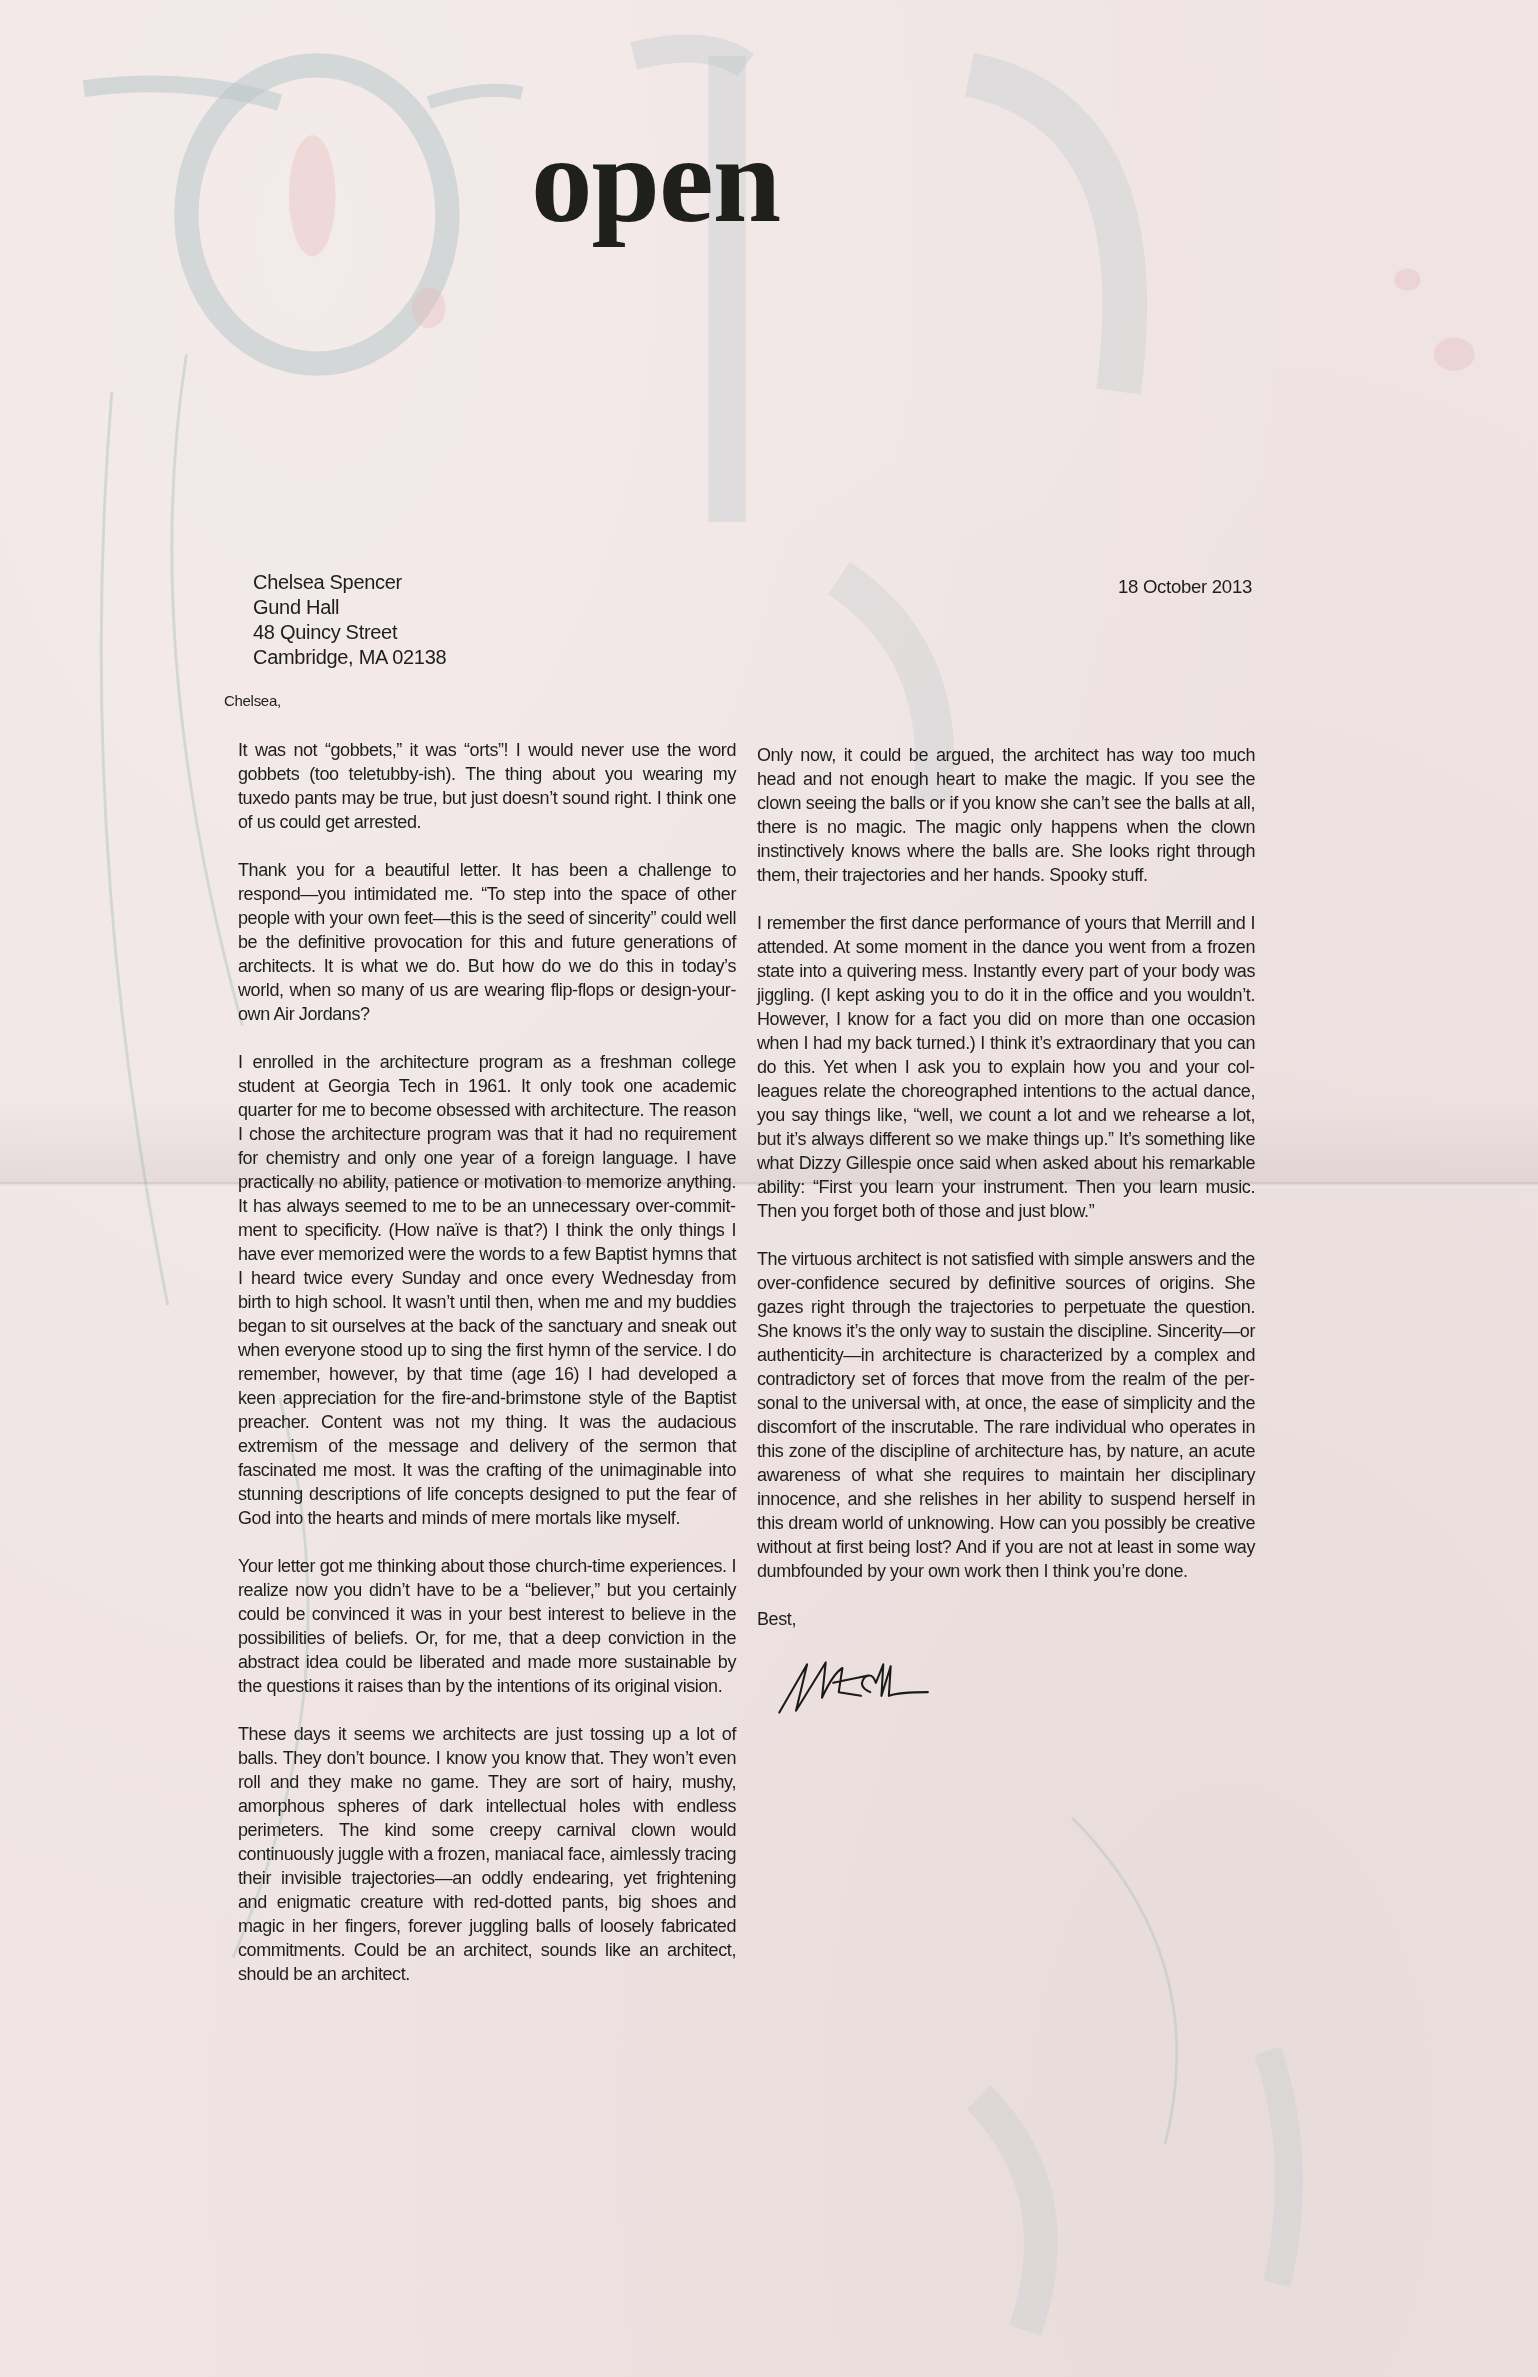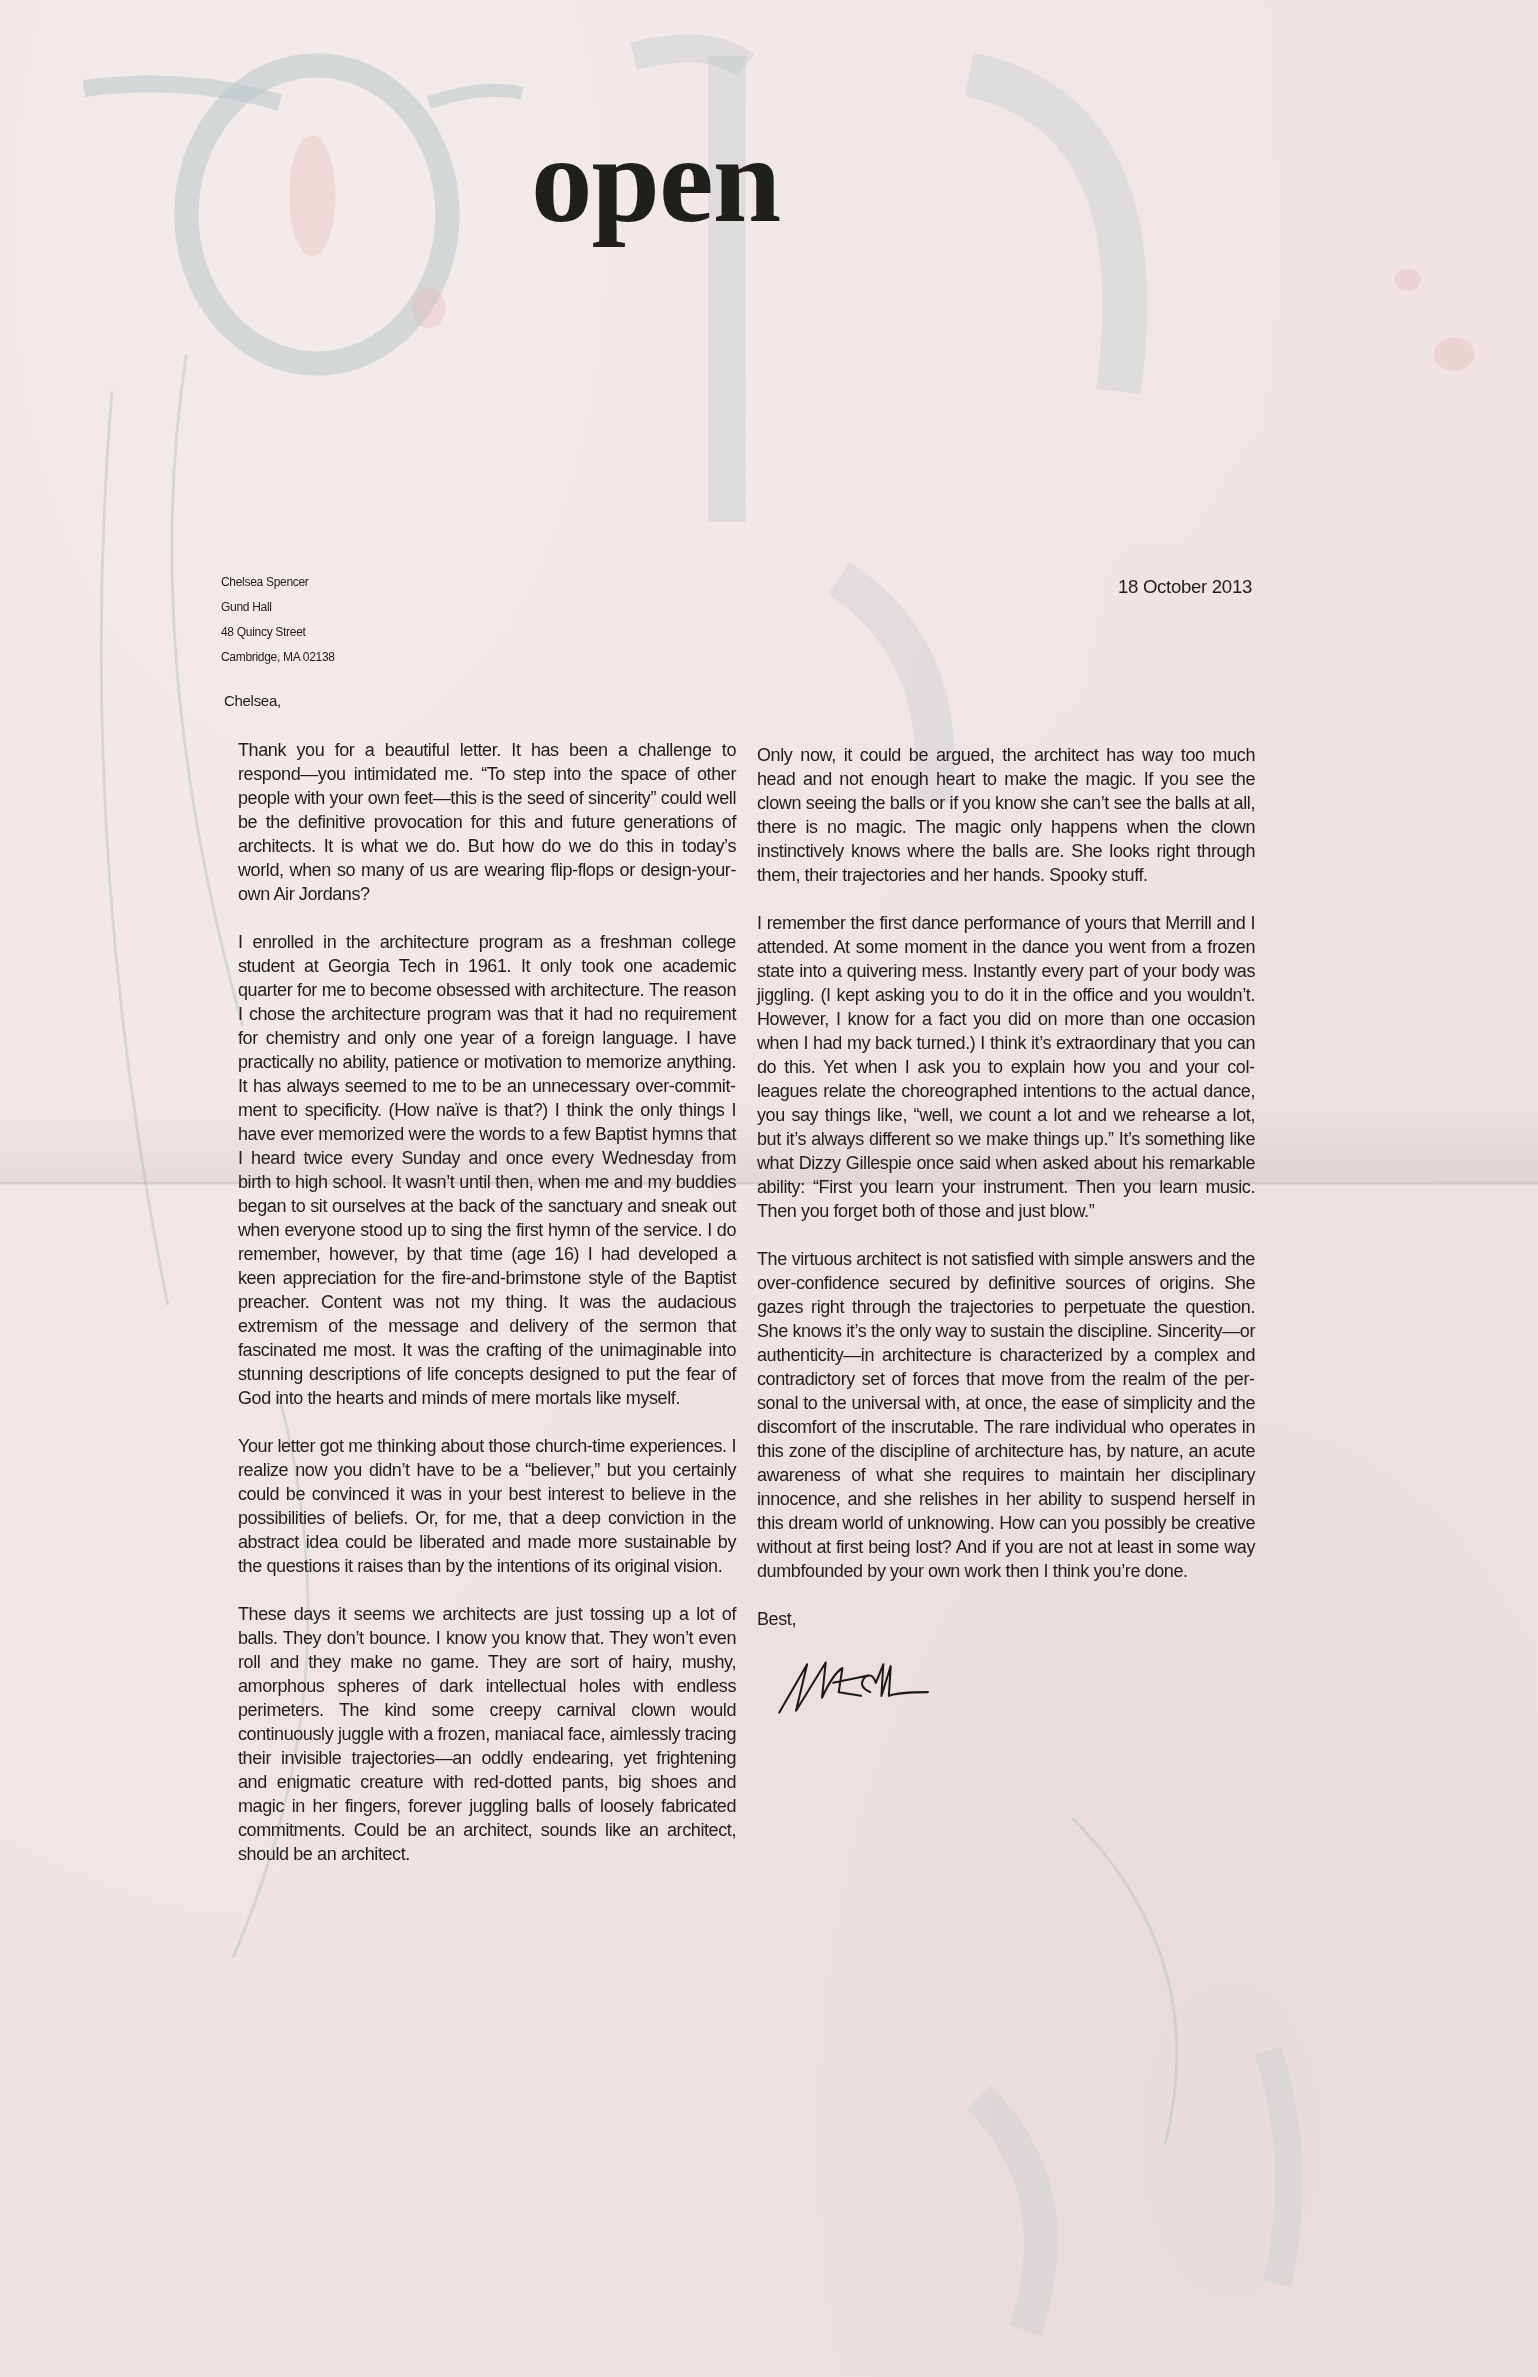--- a/index.html
+++ b/index.html
@@ -40,22 +40,22 @@
     font-size: 123px; line-height: 97px; color: #1f1f1c;
     letter-spacing: -0.9px; margin: 0;
   }
   .mast-title span { display: block; }
   .mast-sub {
     font-family: "Liberation Sans", sans-serif; font-size: 17.7px; line-height: 21.4px;
     margin-top: 13px; margin-left: 17px; letter-spacing: -0.4px; color: #222;
   }
 
   .addr {
-    position: absolute; left: 221px; top: 570px;
-    font-size: 12px; line-height: 25px; letter-spacing: -0.3px;
+    position: absolute; left: 253px; top: 570px;
+    font-size: 20px; line-height: 25px; letter-spacing: -0.3px;
   }
   .date {
     position: absolute; right: 286px; top: 576px;
     font-size: 18.6px; letter-spacing: -0.3px; text-align: right;
   }
   .salutation {
     position: absolute; left: 224px; top: 692px;
     font-size: 15px; letter-spacing: -0.3px;
   }
 
@@ -118,20 +118,21 @@
   <div>Gund Hall</div>
   <div>48 Quincy Street</div>
   <div>Cambridge, MA 02138</div>
 </div>
 
 <div class="date">18 October 2013</div>
 
 <div class="salutation">Chelsea,</div>
 
 <section class="column col-left">
+  <p>It was not “gobbets,” it was “orts”! I would never use the word gobbets (too teletubby-ish). The thing about you wearing my tuxedo pants may be true, but just doesn’t sound right. I think one of us could get arrested.</p>
   <p>Thank you for a beautiful letter. It has been a challenge to respond—you intimidated me. “To step into the space of other people with your own feet—this is the seed of sincerity” could well be the definitive provocation for this and future generations of architects. It is what we do. But how do we do this in today’s world, when so many of us are wearing flip-flops or design-your-own Air Jordans?</p>
   <p>I enrolled in the architecture program as a freshman col­lege student at Georgia Tech in 1961. It only took one academic quarter for me to become obsessed with ar­chitecture. The reason I chose the architecture program was that it had no requirement for chemistry and only one year of a foreign language. I have practically no abil­ity, patience or motivation to memorize anything. It has always seemed to me to be an unnecessary over-commit­ment to specificity. (How naïve is that?) I think the only things I have ever memorized were the words to a few Baptist hymns that I heard twice every Sunday and once every Wednesday from birth to high school. It wasn’t until then, when me and my buddies began to sit ourselves at the back of the sanctuary and sneak out when everyone stood up to sing the first hymn of the service. I do remem­ber, however, by that time (age 16) I had developed a keen appreciation for the fire-and-brimstone style of the Bap­tist preacher. Content was not my thing. It was the auda­cious extremism of the message and delivery of the ser­mon that fascinated me most. It was the crafting of the unimaginable into stunning descriptions of life concepts designed to put the fear of God into the hearts and minds of mere mortals like myself.</p>
   <p>Your letter got me thinking about those church-time ex­periences. I realize now you didn’t have to be a “believer,” but you certainly could be convinced it was in your best interest to believe in the possibilities of beliefs. Or, for me, that a deep conviction in the abstract idea could be liberated and made more sustainable by the questions it raises than by the intentions of its original vision.</p>
   <p>These days it seems we architects are just tossing up a lot of balls. They don’t bounce. I know you know that. They won’t even roll and they make no game. They are sort of hairy, mushy, amorphous spheres of dark intellec­tual holes with endless perimeters. The kind some creepy carnival clown would continuously juggle with a frozen, maniacal face, aimlessly tracing their invisible trajecto­ries—an oddly endearing, yet frightening and enigmatic creature with red-dotted pants, big shoes and magic in her fingers, forever juggling balls of loosely fabricated commitments. Could be an architect, sounds like an ar­chitect, should be an architect.</p>
 </section>
 
 <section class="column col-right">
   <p>Only now, it could be argued, the architect has way too much head and not enough heart to make the magic. If you see the clown seeing the balls or if you know she can’t see the balls at all, there is no magic. The magic only hap­pens when the clown instinctively knows where the balls are. She looks right through them, their trajectories and her hands. Spooky stuff.</p>
   <p>I remember the first dance performance of yours that Merrill and I attended. At some moment in the dance you went from a frozen state into a quivering mess. Instantly every part of your body was jiggling. (I kept asking you to do it in the office and you wouldn’t. However, I know for a fact you did on more than one occasion when I had my back turned.) I think it’s extraordinary that you can do this. Yet when I ask you to explain how you and your col­leagues relate the choreographed intentions to the actual dance, you say things like, “well, we count a lot and we rehearse a lot, but it’s always different so we make things up.” It’s something like what Dizzy Gillespie once said when asked about his remarkable ability: “First you learn your instrument. Then you learn music. Then you forget both of those and just blow.”</p>
   <p>The virtuous architect is not satisfied with simple an­swers and the over-confidence secured by definitive sources of origins. She gazes right through the trajecto­ries to perpetuate the question. She knows it’s the only way to sustain the discipline. Sincerity—or authenticity—in architecture is characterized by a complex and contra­dictory set of forces that move from the realm of the per­sonal to the universal with, at once, the ease of simplicity and the discomfort of the inscrutable. The rare individual who operates in this zone of the discipline of architecture has, by nature, an acute awareness of what she requires to maintain her disciplinary innocence, and she relishes in her ability to suspend herself in this dream world of unknowing. How can you possibly be creative without at first being lost? And if you are not at least in some way dumbfounded by your own work then I think you’re done.</p>

